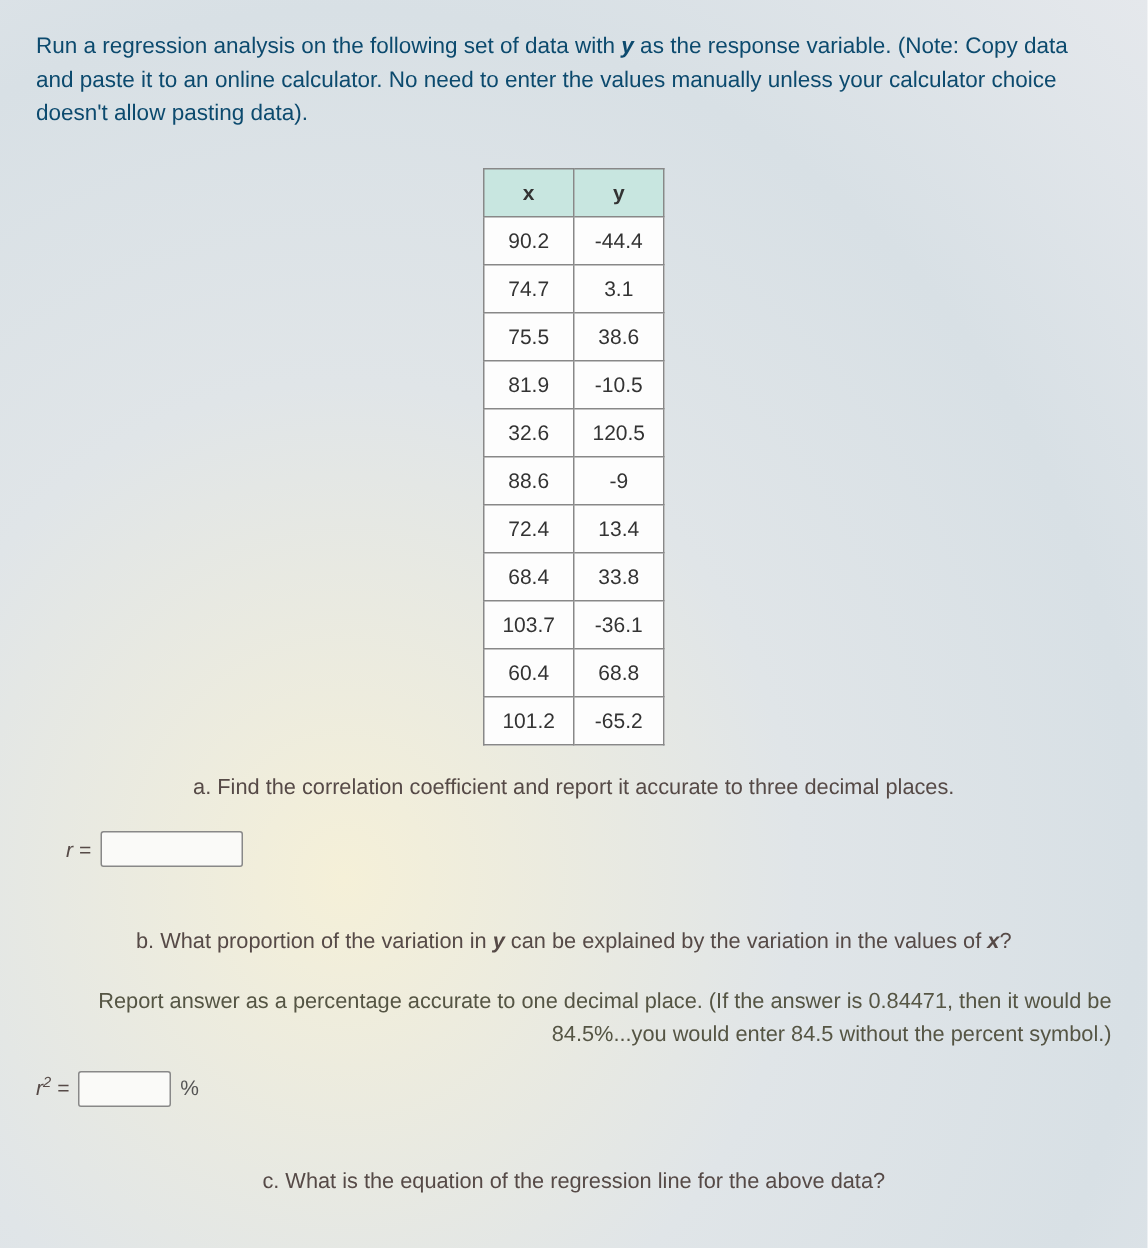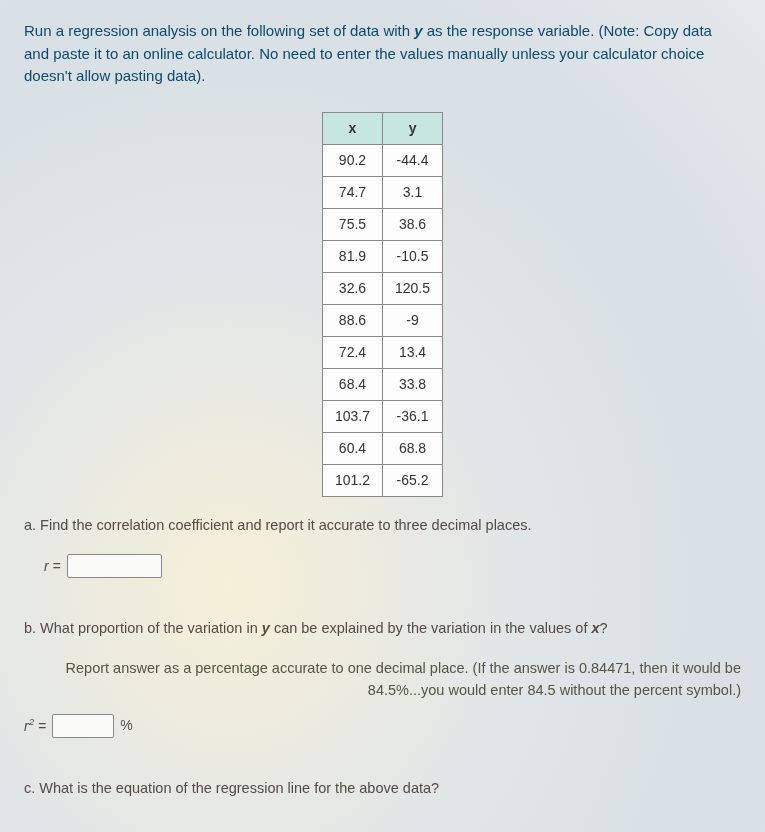--- a/index.html
+++ b/index.html
@@ -45,20 +45,21 @@
       font-weight: bold;
       text-align: center;
     }
     .data-table td {
       background: #fdfdfd;
     }
     .question {
       margin: 12px 0 18px 0;
       color: #564a47;
       font-size: 14.5px;
+      text-align: center;
     }
     .answer-row {
       display: flex;
       align-items: center;
       gap: 4px;
       margin: 12px 0 28px 20px;
       font-size: 14px;
       color: #564a47;
     }
     .answer-label {

